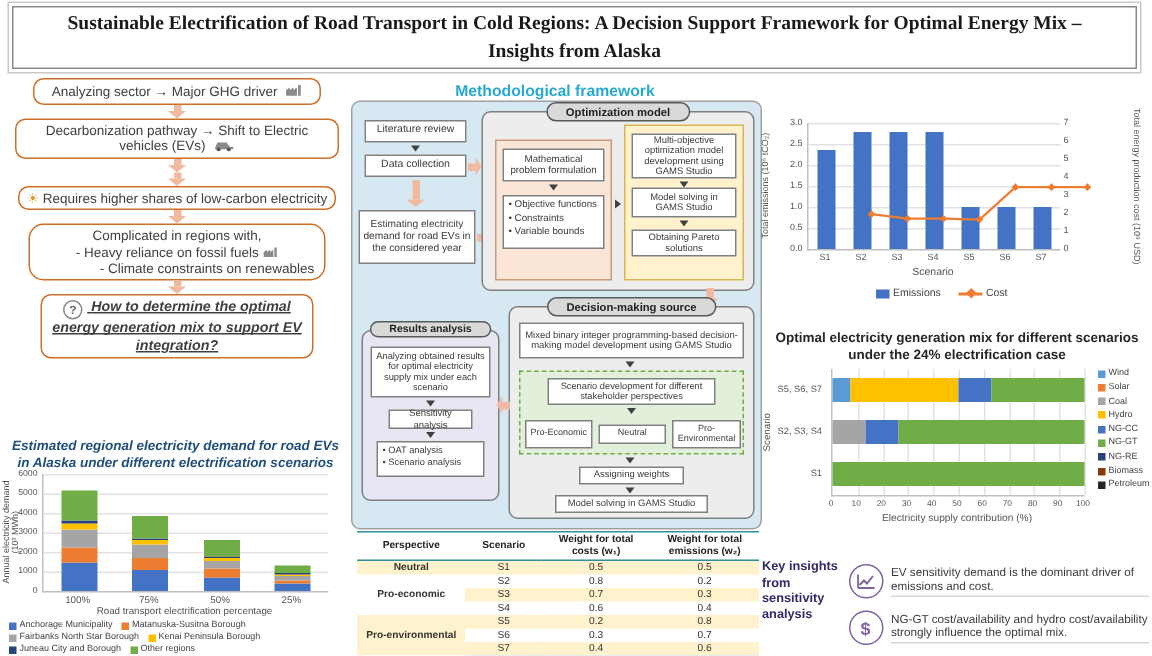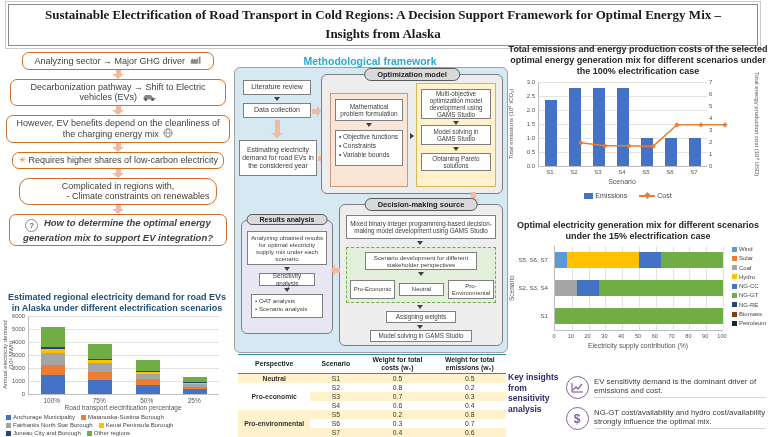--- a/index.html
+++ b/index.html
@@ -99,49 +99,44 @@
       <span>Decarbonization pathway</span>
       <b class="arr">→</b>
       <span>Shift to Electric vehicles (EVs)</span>
       <svg class="mini-ico" width="15" height="9" viewBox="0 0 20 12">
           <path d="M2 8 l2-4 h8 l3 4 h3 v2 h-2 a2 2 0 0 1-4 0 h-5 a2 2 0 0 1-4 0 H2 Z" fill="#8a8a8a"></path>
           <circle cx="5" cy="10" r="1.6" fill="#555"></circle>
           <circle cx="14" cy="10" r="1.6" fill="#555"></circle>
         </svg>
     </div>
     <div class="sarr-d" style="height:9px"></div>
-    <div class="obox" style="width:224px;">
-      <span>However, EV benefits depend on the cleanliness of the charging energy mix</span>
-      <svg class="mini-ico" width="10" height="10" viewBox="0 0 12 12">
-          <circle cx="6" cy="6" r="5" fill="none" stroke="#8a8a8a" stroke-width="1.2"></circle>
-          <ellipse cx="6" cy="6" rx="2.3" ry="5" fill="none" stroke="#8a8a8a" stroke-width="0.9"></ellipse>
-          <line x1="1" y1="6" x2="11" y2="6" stroke="#8a8a8a" stroke-width="0.9"></line>
-        </svg>
-    </div>
     <div class="sarr-d" style="height:9px"></div>
     <div class="obox" style="width:212px;">
       <span class="sun">☀</span>
       <span>Requires higher shares of low-carbon electricity</span>
     </div>
     <div class="sarr-d" style="height:9px"></div>
     <div class="obox" style="width:198px;border-radius:10px;">
       <div>Complicated in regions with,</div>
       <div id="box5-items">
+          <div style="white-space: nowrap;"><span style="display: inline;">- Heavy reliance on fossil fuels</span><svg width="11" height="8" viewBox="0 0 16 12" class="mini-ico">
+              <path d="M1 11 V6 l3.2-2.2 V6 l3.2-2.2 V6 l3.2-2.2 V11 Z M11.6 11 V1.5 h2.4 V11 Z" fill="#8a8a8a"></path>
+            </svg></div>
           <div style="white-space: nowrap;"><span style="display: inline; margin-left: 40px;">- Climate constraints on renewables</span></div>
         </div>
     </div>
     <div class="sarr-d" style="height:9px"></div>
-    <div class="obox" style="width:218px;font-style:italic;font-weight:bold;font-size:9.5px;">
+    <div class="obox" style="width:182px;font-style:italic;font-weight:bold;font-size:9.5px;text-decoration:underline;">
       <span class="q-ico">?</span>
       <span>How to determine the optimal energy generation mix to support EV integration?</span>
     </div>
   </div>
 
   <div class="chart" id="c0" style="left:4px;top:292px;width:226px;height:145px;">
-    <div class="c-title" style="font-size:9px;color:#1F4E79;">Estimated regional electricity demand for road EVs in Alaska under different electrification scenarios</div>
+    <div class="c-title" style="font-size:9px;color:#1F4E79;font-style:italic;">Estimated regional electricity demand for road EVs in Alaska under different electrification scenarios</div>
     <div class="vlab" style="left:-2px;top:24px;height:78px;font-size:6px;">Annual electricity demand (10³ MWh)</div>
     <div class="c-xlab" style="position:absolute;left:24px;top:112px;width:190px;text-align:center;font-size:6.5px;color:#555;">Road transport electrification percentage</div>
     <div id="c0-legend" style="position:absolute;left:2px;top:122px;width:224px;display:flex;flex-wrap:wrap;column-gap:6px;row-gap:2px;font-size:6px;justify-content:flex-start;">
         <div class="leg-item">
           <div class="leg-sq" style="width: 5px; height: 5px; background: rgb(68, 114, 196);"></div>
           <span style="white-space: nowrap;">Anchorage Municipality</span>
         </div>
         <div class="leg-item">
           <div class="leg-sq" style="width: 5px; height: 5px; background: rgb(237, 125, 49);"></div>
           <span style="white-space: nowrap;">Matanuska-Susitna Borough</span>
@@ -321,21 +316,20 @@
           <tr class="alt">
             <td>S7</td>
             <td>0.4</td>
             <td>0.6</td>
           </tr>
         </tbody>
       </table>
     </div>
 
   <div class="chart" id="c1" style="left:508px;top:44px;width:260px;height:172px;">
-    <div class="c-title" style="font-size:9px;color:#262626;">Total emissions and energy production costs of the selected optimal energy generation mix for different scenarios under the 100% electrification case</div>
     <div class="vlab" style="left:0px;top:38px;height:84px;font-size:6px;">Total emissions (10⁶ tCO₂)</div>
     <div class="vlab-r" style="left:246px;top:24px;height:112px;font-size:6px;">Total energy production cost (10⁹ USD)</div>
     <div style="position:absolute;left:30px;top:134px;width:168px;text-align:center;font-size:7px;color:#555;">Scenario</div>
     <div id="c1-legend" style="position:absolute;left:0;top:148px;width:240px;display:flex;justify-content:center;gap:12px;font-size:7px;align-items:center;">
         <div class="leg-item">
           <div class="leg-sq" style="width: 9px; height: 6px; background: rgb(68, 114, 196);"></div>
           <span>Emissions</span>
         </div>
         <div class="leg-item">
           <div class="leg-sq" style="width: 16px; height: 2px; background: rgb(237, 125, 49); position: relative;">
@@ -387,21 +381,21 @@
       <div class="xtick" style="left: 30px; top: 125px; width: 24px; text-align: center;">S1</div>
       <div class="xtick" style="left: 54px; top: 125px; width: 24px; text-align: center;">S2</div>
       <div class="xtick" style="left: 78px; top: 125px; width: 24px; text-align: center;">S3</div>
       <div class="xtick" style="left: 102px; top: 125px; width: 24px; text-align: center;">S4</div>
       <div class="xtick" style="left: 126px; top: 125px; width: 24px; text-align: center;">S5</div>
       <div class="xtick" style="left: 150px; top: 125px; width: 24px; text-align: center;">S6</div>
       <div class="xtick" style="left: 174px; top: 125px; width: 24px; text-align: center;">S7</div>
     </div>
 
   <div class="chart" id="c2" style="left:508px;top:220px;width:260px;height:150px;">
-    <div class="c-title" style="font-size:9px;color:#262626;">Optimal electricity generation mix for different scenarios under the 15% electrification case</div>
+    <div class="c-title" style="font-size:9px;color:#262626;">Optimal electricity generation mix for different scenarios under the 24% electrification case</div>
     <div class="vlab" style="left:0px;top:26px;height:84px;font-size:6.5px;">Scenario</div>
     <div style="position:absolute;left:46px;top:122px;width:168px;text-align:center;font-size:6.8px;color:#555;">Electricity supply contribution (%)</div>
     <div id="c2-legend" style="position:absolute;left:224px;top:26px;width:36px;font-size:6px;display:flex;flex-direction:column;gap:3.3px;">
         <div class="leg-item">
           <div class="leg-sq" style="width: 5px; height: 5px; background: rgb(91, 155, 213);"></div>
           <span style="white-space: nowrap;">Wind</span>
         </div>
         <div class="leg-item">
           <div class="leg-sq" style="width: 5px; height: 5px; background: rgb(237, 125, 49);"></div>
           <span style="white-space: nowrap;">Solar</span>

